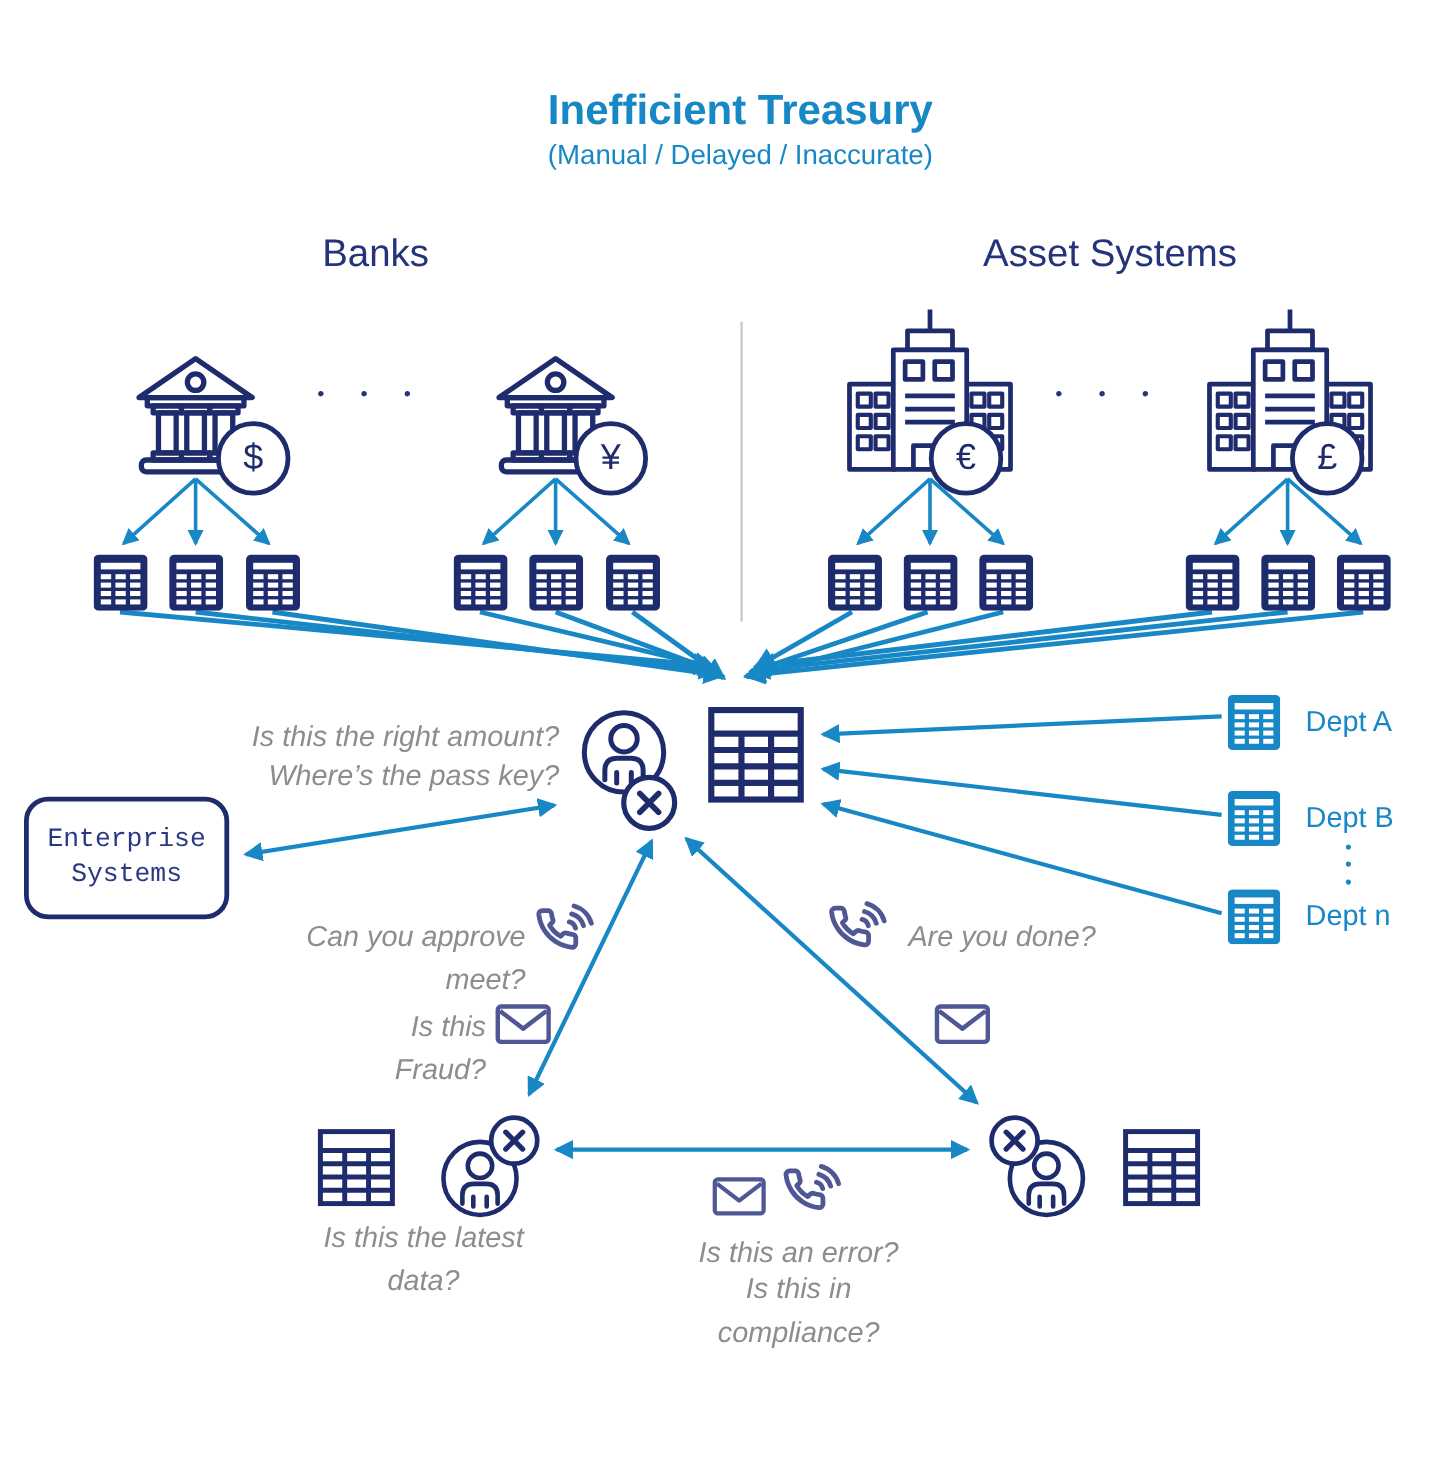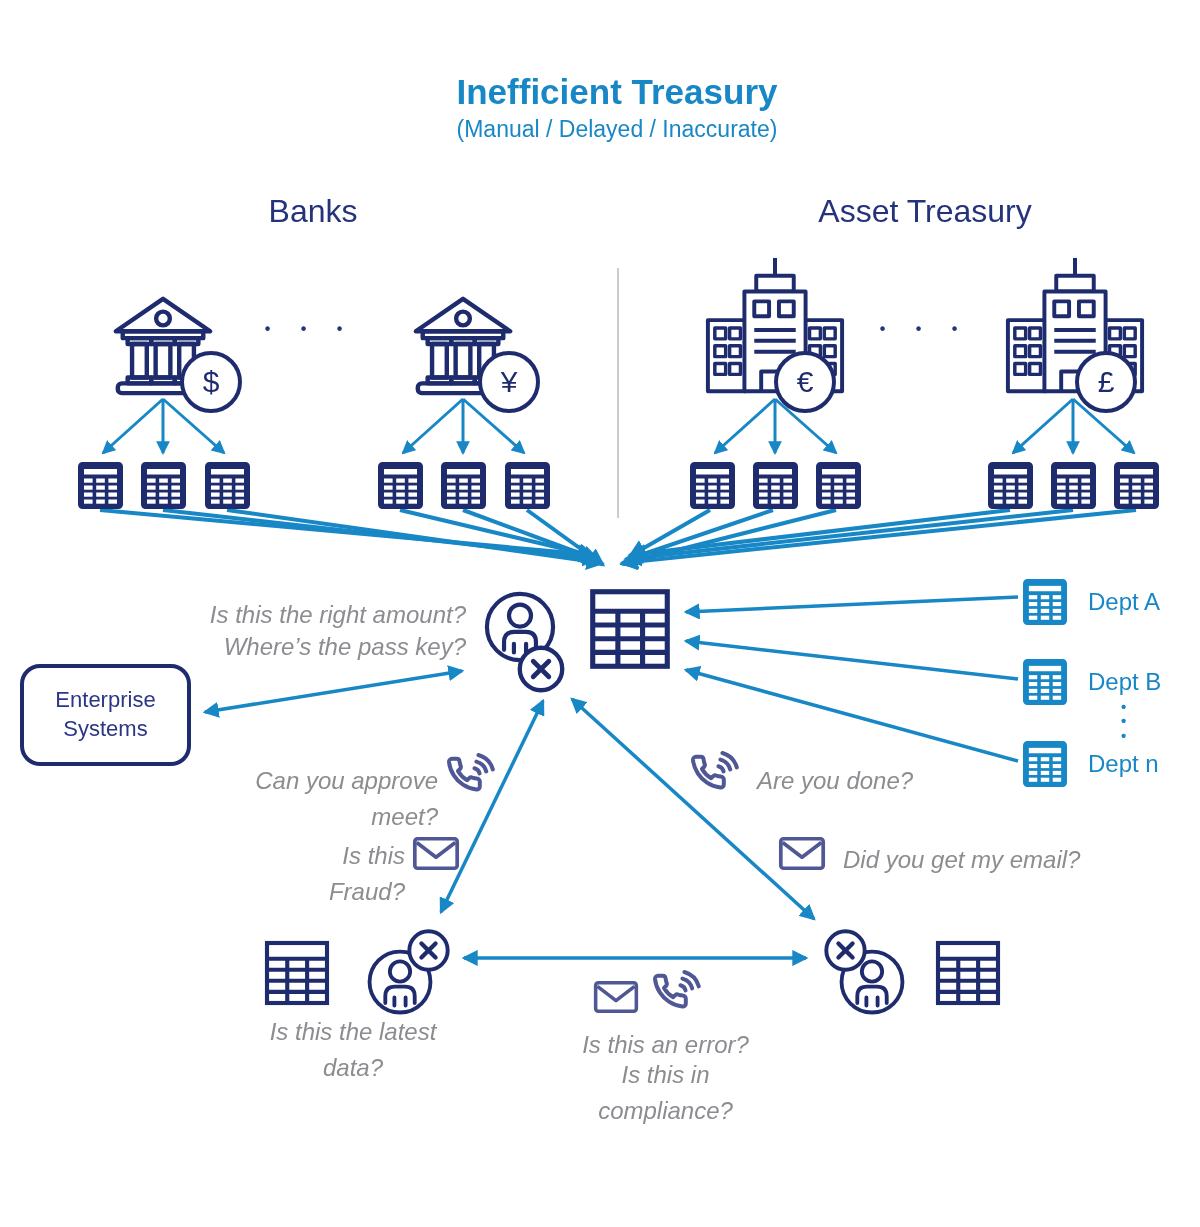--- a/index.html
+++ b/index.html
@@ -15,21 +15,21 @@
   .subtitle{left:17px;top:116px;width:1200px;text-align:center;font-size:23px;font-weight:400;color:var(--blue);}
   .section-label{top:193px;width:300px;text-align:center;font-size:32px;color:var(--heading);}
   .dots-h{top:320px;width:100px;text-align:center;font-size:16px;font-weight:700;letter-spacing:13px;color:var(--heading);}
   .dots-v{white-space:pre-line;line-height:0.95;font-size:15px;font-weight:700;color:var(--blue);text-align:center;}
   .badge{width:54px;height:54px;border:4px solid var(--navy);border-radius:50%;background:#fff;
          display:flex;align-items:center;justify-content:center;font-size:30px;font-weight:500;color:var(--navy);}
   .q{color:var(--gray);font-style:italic;font-size:24px;line-height:1.5;white-space:pre-line;}
   .q-r{text-align:right}.q-c{text-align:center}
   .enterprise{left:20px;top:664px;width:163px;height:94px;border:4px solid var(--navy);border-radius:20px;
               background:#fff;display:flex;align-items:center;justify-content:center;text-align:center;
-              color:#2b3784;font-size:22px;line-height:1.3;white-space:pre-line;}
+              color:#2b3784;font-size:22px;line-height:1.3;white-space:pre-line;font-family:Liberation Mono, monospace;}
   .dept-label{width:110px;font-size:24px;color:var(--blue);}
   .icon-navy{color:var(--navy);} .icon-blue{color:var(--blue);} .icon-slate{color:var(--slate);}
   .divider{left:617px;top:268px;width:2px;height:250px;background:var(--divider);}
   .ar{stroke:var(--blue);fill:none;}
   .ah{fill:var(--blue);}
 </style>
 </head>
 <body>
 
 <div class="canvas">
@@ -183,21 +183,21 @@
       <line x1="543" y1="701" x2="441" y2="912"></line>
       <line x1="572" y1="699" x2="814" y2="919"></line>
       <line x1="464" y1="958" x2="806" y2="958"></line>
     </g>
   </svg>
 
   <div class="abs title z2">Inefficient Treasury</div>
   <div class="abs subtitle z2">(Manual / Delayed / Inaccurate)</div>
 
   <div class="abs section-label z2" style="left:163px;">Banks</div>
-  <div class="abs section-label z2" style="left:775px;">Asset Treasury</div>
+  <div class="abs section-label z2" style="left:775px;">Asset Systems</div>
   <div class="abs divider z1"></div>
 
   <svg class="abs z2 icon-navy" style="left:107px;top:292px" width="112" height="110">
       <use href="#sym-bank"></use>
     </svg>
   <svg class="abs z2 icon-navy" style="left:407px;top:292px" width="112" height="110">
       <use href="#sym-bank"></use>
     </svg>
   <div class="abs dots-h z2" style="left:260px;">• • •</div>
   <div class="abs badge z3" style="left:180px;top:351px">
@@ -302,21 +302,20 @@
   <div class="abs q q-r z2" style="left:250px;top:838px;width:155px">Is this
 Fraud?</div>
 
   <svg class="abs z2 icon-slate" style="left:688px;top:749px" width="52" height="52">
       <use href="#sym-phone"></use>
     </svg>
   <div class="abs q z2" style="left:757px;top:763px;width:260px">Are you done?</div>
   <svg class="abs z2 icon-slate" style="left:778px;top:836px" width="48" height="35">
       <use href="#sym-envelope"></use>
     </svg>
-  <div class="abs q z2" style="left:843px;top:842px;width:280px">Did you get my email?</div>
 
   <svg class="abs z2 icon-navy" style="left:264px;top:940px" width="66" height="66">
       <use href="#sym-sheet-grid"></use>
     </svg>
   <svg class="abs z2 icon-navy" style="left:365px;top:947px" width="70" height="70">
       <use href="#sym-person"></use>
     </svg>
   <svg class="abs z3 icon-navy" style="left:405px;top:927px" width="47" height="47">
       <use href="#sym-xbadge"></use>
     </svg>

